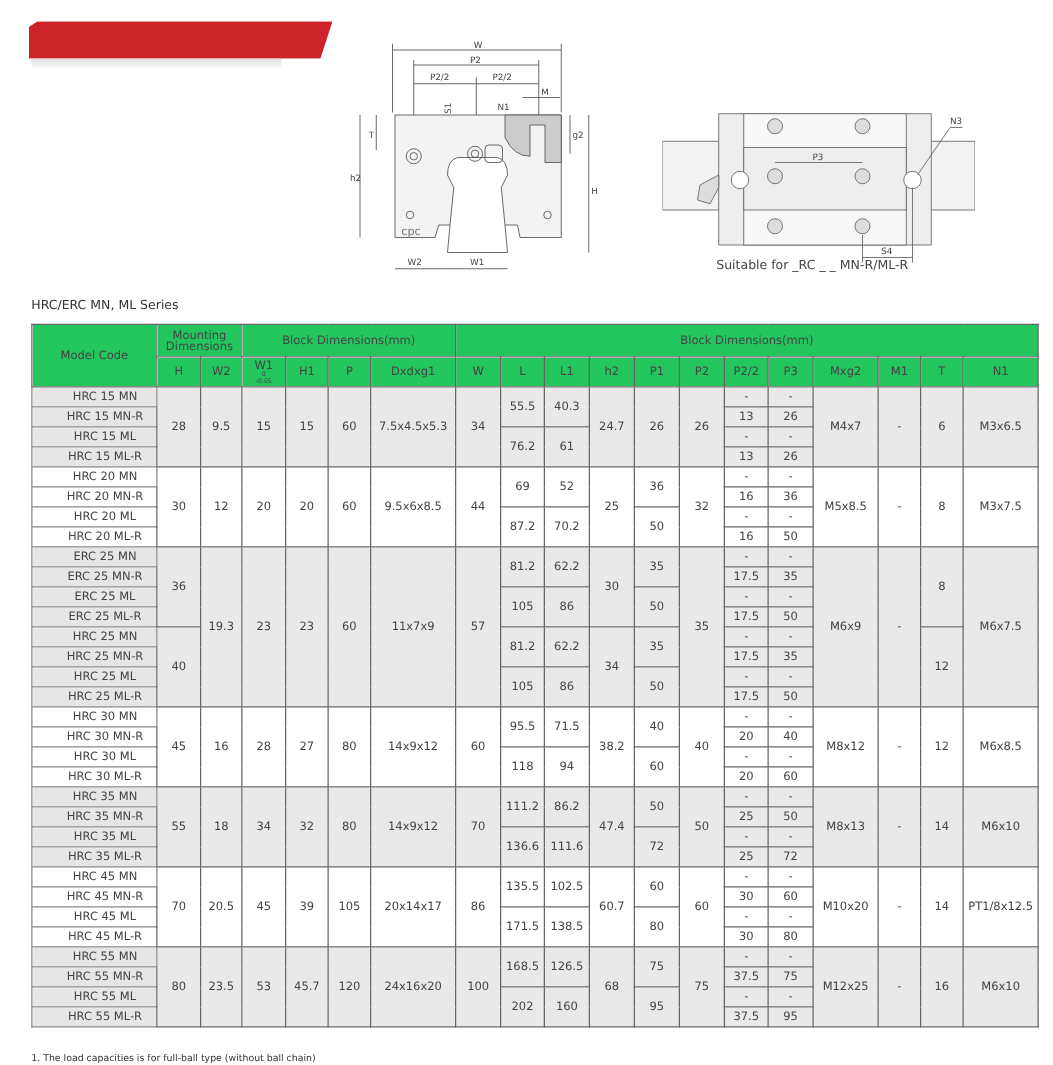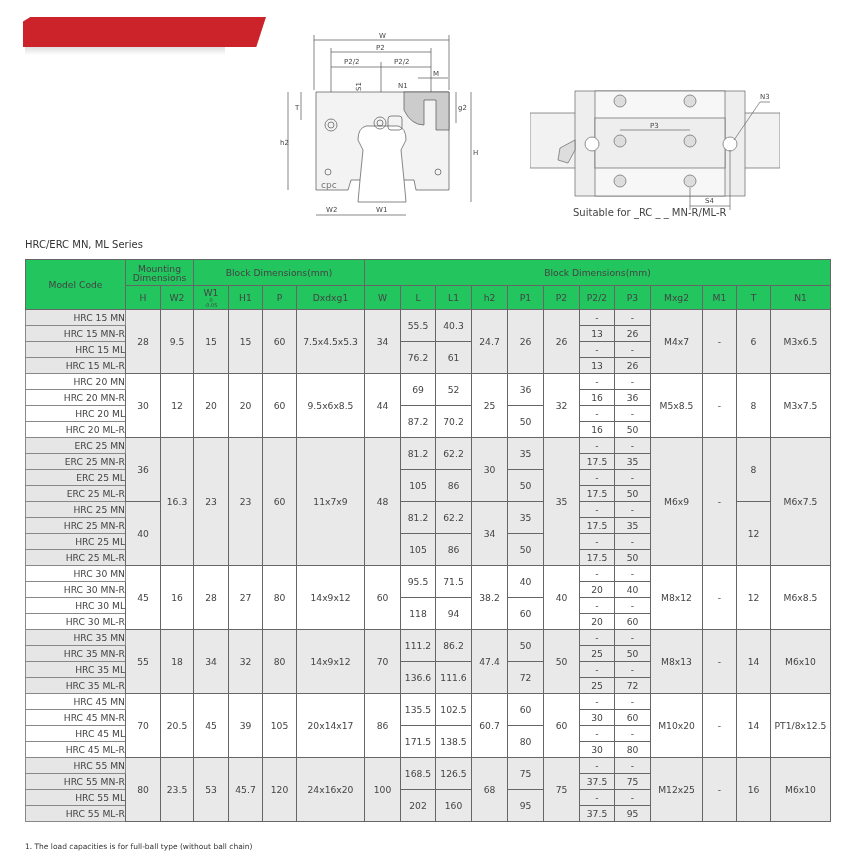--- a/index.html
+++ b/index.html
@@ -8,21 +8,21 @@
   .banner .shape{position:absolute;left:0;top:0;width:243px;height:30px;background:#cc2229;clip-path:polygon(3% 0,100% 0,96% 100%,0 100%,0 15%);}
   .banner .shadow{position:absolute;left:2px;top:30px;width:200px;height:8px;background:linear-gradient(#ddd,#fff);}
   .banner .txt{position:absolute;left:20px;top:2px;font-size:19px;color:#fff;letter-spacing:0.2px;font-family:"DejaVu Sans",sans-serif;font-weight:normal;}
   .diag1{position:absolute;left:276px;top:30px;width:210px;height:190px;}
   .diag2{position:absolute;left:530px;top:88px;width:250px;height:130px;}
   .caption{position:absolute;left:573px;top:207px;font-size:10px;color:#444;}
   .series{position:absolute;left:25px;top:239px;font-size:10px;color:#333;}
   table.dim{position:absolute;left:25px;top:259px;border-collapse:collapse;font-size:9.2px;color:#444;table-layout:fixed;}
   table.dim td, table.dim th{border:1px solid #666;text-align:center;padding:0;font-weight:normal;overflow:hidden;white-space:nowrap;}
   table.dim th{background:#22c55e;}
-  table.dim td.mc{text-align:right;padding-left:17px;border-color:#888;}
+  table.dim td.mc{text-align:center;padding-left:17px;border-color:#888;}
   tr.r td{height:15px;}
   tbody.g td{background:#e9e9e9;}
   tbody.w td{background:#fff;}
   tbody.g td.mc{background:#e6e6e6;}
   .tol{display:block;font-size:5px;line-height:5px;}
   .footnote{position:absolute;left:25px;top:842px;font-size:7.5px;color:#333;}
 </style>
 </head>
 <body>
 
@@ -234,26 +234,26 @@
       <tr class="r">
         <td class="mc">HRC 20 ML-R</td>
         <td>16</td>
         <td>50</td>
       </tr>
     </tbody>
     <tbody class="g">
       <tr class="r">
         <td class="mc">ERC 25 MN</td>
         <td rowspan="4">36</td>
-        <td rowspan="8">16.3</td>
+        <td rowspan="8">19.3</td>
         <td rowspan="8">23</td>
         <td rowspan="8">23</td>
         <td rowspan="8">60</td>
         <td rowspan="8">11x7x9</td>
-        <td rowspan="8">48</td>
+        <td rowspan="8">57</td>
         <td rowspan="2">81.2</td>
         <td rowspan="2">62.2</td>
         <td rowspan="4">30</td>
         <td rowspan="2">35</td>
         <td rowspan="8">35</td>
         <td>-</td>
         <td>-</td>
         <td rowspan="8">M6x9</td>
         <td rowspan="8">-</td>
         <td rowspan="4">8</td>

